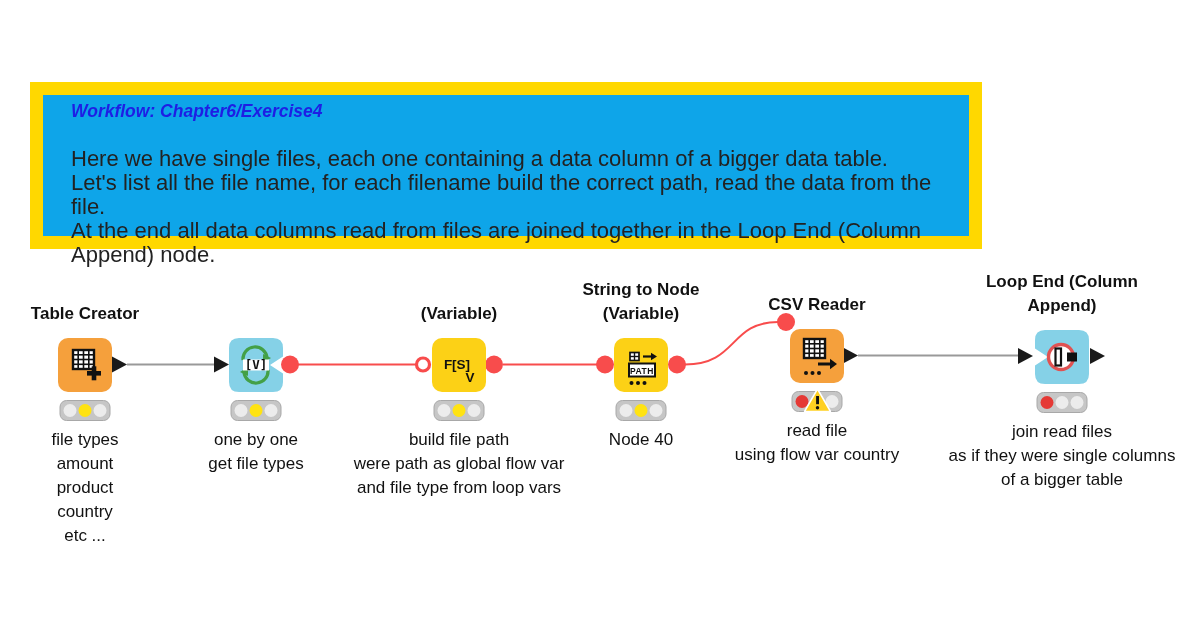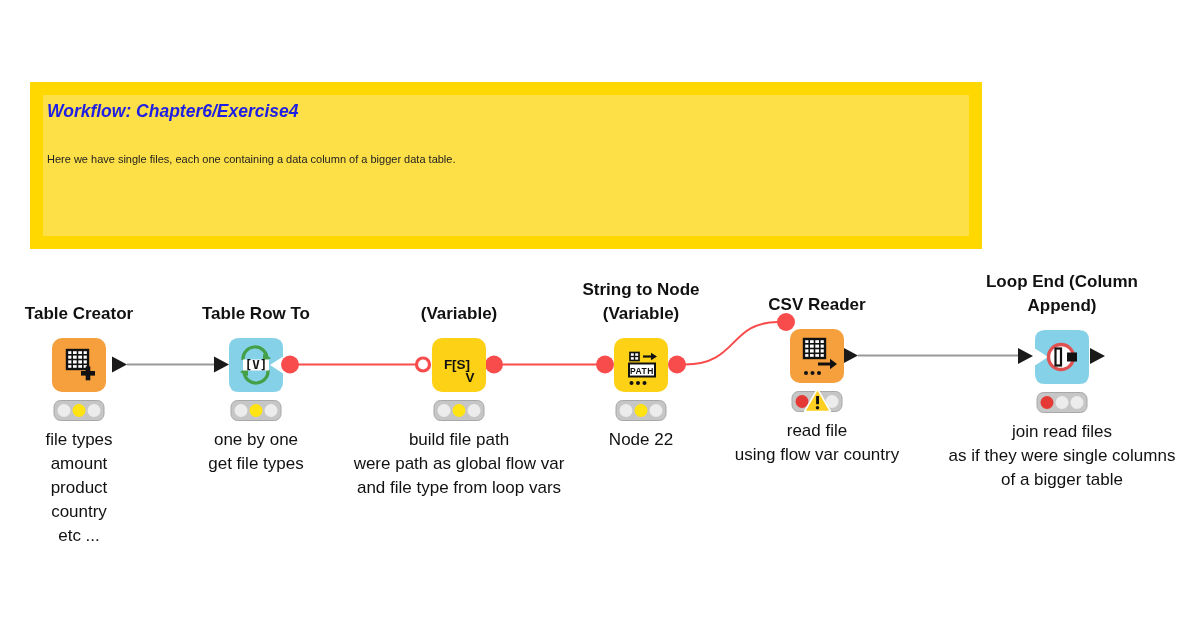--- a/index.html
+++ b/index.html
@@ -8,28 +8,28 @@
     font-family: "Liberation Sans", sans-serif;
     background: #ffffff;
     position: relative;
     overflow: hidden;
   }
   .canvas { position: absolute; inset: 0; width: 1200px; height: 630px; }
 
   
   .annotation {
     position: absolute; left: 30px; top: 82px; width: 952px; height: 167px;
-    border: 13px solid #FFD800; background: #fde047;
-    padding: 4px 4px;
+    border: 13px solid #FFD800; background: #0ea5e9;
+    padding: 4px 28px;
   }
   .annotation-title {
     color: #1E1EE4; font-weight: bold; font-style: italic;
     font-size: 17.5px; line-height: 24px; margin-bottom: 24px;
   }
-  .annotation-line { color: #222222; font-size: 11px; line-height: 24px; }
+  .annotation-line { color: #222222; font-size: 22px; line-height: 24px; }
 
   
   .node { position: absolute; width: 54px; height: 54px; }
   .node-body { position: absolute; left: 0; top: 0; width: 54px; height: 54px; }
   .node-title {
     position: absolute; bottom: calc(100% + 12px); left: 50%;
     transform: translateX(-50%); width: 300px; text-align: center;
     font-weight: bold; font-size: 17px; line-height: 24px; color: #111;
     pointer-events: none;
   }
@@ -61,20 +61,22 @@
   .port-black { fill: #1a1a1a; }
 </style>
 </head>
 <body>
 
 <div class="canvas">
 
   <div class="annotation">
     <div class="annotation-title">Workflow: Chapter6/Exercise4</div>
     <div class="annotation-line">Here we have single files, each one containing a data column of a bigger data table.</div>
+    <div class="annotation-line">Let's list all the file name, for each filename build the correct path, read the data from the file.</div>
+    <div class="annotation-line">At the end all data columns read from files are joined together in the Loop End (Column Append) node.</div>
   </div>
 
   <svg class="wires" viewBox="0 0 1200 630">
 
     <line x1="127" y1="364.5" x2="215" y2="364.5" class="wire-gray"></line>
     <polygon points="112,356.5 127,364.5 112,372.5" class="port-black"></polygon>
     <polygon points="214,356.5 229,364.5 214,372.5" class="port-black"></polygon>
 
     <line x1="298" y1="364.5" x2="416" y2="364.5" stroke-width="2" stroke="#F84C4C"></line>
     <circle cx="290" cy="364.5" r="9" fill="#F84C4C"></circle>
@@ -87,21 +89,21 @@
     <path d="M685,364.5 C738,364.5 729,322 778,322" fill="none" stroke-width="2" stroke="#F84C4C"></path>
     <circle cx="677" cy="364.5" r="9" fill="#F84C4C"></circle>
     <circle cx="786" cy="322" r="9" fill="#F84C4C"></circle>
 
     <line x1="858" y1="355.5" x2="1019" y2="355.5" class="wire-gray"></line>
     <polygon points="843,347.5 858,355.5 843,363.5" class="port-black"></polygon>
     <polygon points="1018,348 1033,356 1018,364" class="port-black"></polygon>
     <polygon points="1090,348 1105,356 1090,364" class="port-black"></polygon>
   </svg>
 
-  <div class="node" style="left:52px; top:338px;">
+  <div class="node" style="left:58px; top:338px;">
     <div class="node-title">
       <div>Table Creator</div>
     </div>
     <svg class="node-body" viewBox="0 0 54 54">
       <rect x="0" y="0" width="54" height="54" rx="10" fill="#F5A03C"></rect>
       <g>
         <rect x="15" y="12" width="21" height="19" fill="#ffffff" stroke="#111" stroke-width="2.4"></rect>
         <line x1="20.2" y1="12" x2="20.2" y2="31" stroke="#111" stroke-width="1.6"></line>
         <line x1="25.5" y1="12" x2="25.5" y2="31" stroke="#111" stroke-width="1.6"></line>
         <line x1="30.8" y1="12" x2="30.8" y2="31" stroke="#111" stroke-width="1.6"></line>
@@ -121,21 +123,20 @@
       <div>file types</div>
       <div>amount</div>
       <div>product</div>
       <div>country</div>
       <div>etc ...</div>
     </div>
   </div>
 
   <div class="node" style="left:229px; top:338px;">
     <div class="node-title">
-      <div>Table Row To</div>
     </div>
     <svg class="node-body" viewBox="0 0 54 54">
       <path d="M10,0 H44 Q54,0 54,10 V18.5 L41,27 L54,35.5 V44 Q54,54 44,54 H10 Q0,54 0,44 V10 Q0,0 10,0 Z" fill="#85D1E7"></path>
       <g>
         <path d="M14,22 A12,12 0 0 1 38,20" fill="none" stroke-width="3.2" stroke="#43A047"></path>
         <polygon points="34,16 42,20 34,25" fill="#43A047"></polygon>
         <path d="M39,32 A12,12 0 0 1 15,34" fill="none" stroke-width="3.2" stroke="#43A047"></path>
         <polygon points="19,29 11,34 19,38" fill="#43A047"></polygon>
         <rect x="14" y="21.5" width="26" height="11" fill="#ffffff"></rect>
         <text x="27" y="31" text-anchor="middle" font-size="12.5" font-weight="bold" fill="#111" font-family="'DejaVu Sans Mono', monospace">[V]</text>
@@ -194,21 +195,21 @@
         <circle cx="24" cy="45" r="2" fill="#111"></circle>
         <circle cx="30.5" cy="45" r="2" fill="#111"></circle>
       </g>
     </svg>
     <div class="traffic-light">
       <span class="light light-off"></span>
         <span class="light light-yellow"></span>
         <span class="light light-off"></span>
     </div>
     <div class="node-desc">
-      <div>Node 22</div>
+      <div>Node 40</div>
     </div>
   </div>
 
   <div class="node" style="left:790px; top:329px;">
     <div class="node-title">
       <div>CSV Reader</div>
     </div>
     <svg class="node-body" viewBox="0 0 54 54">
       <rect x="0" y="0" width="54" height="54" rx="10" fill="#F5A03C"></rect>
       <g>

